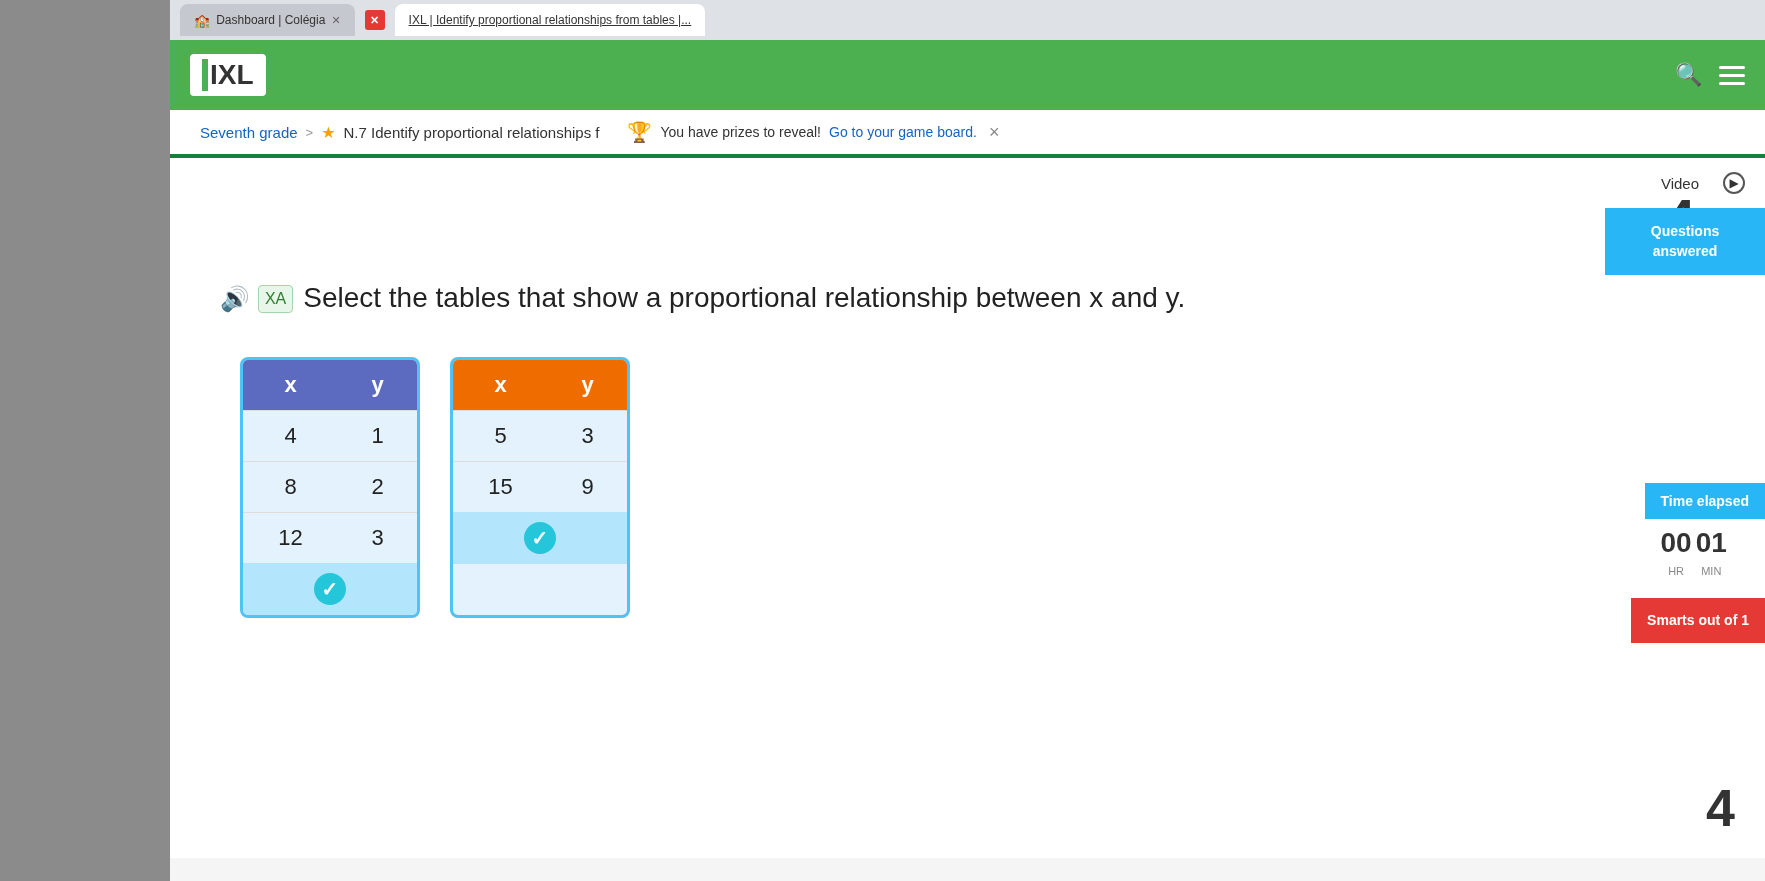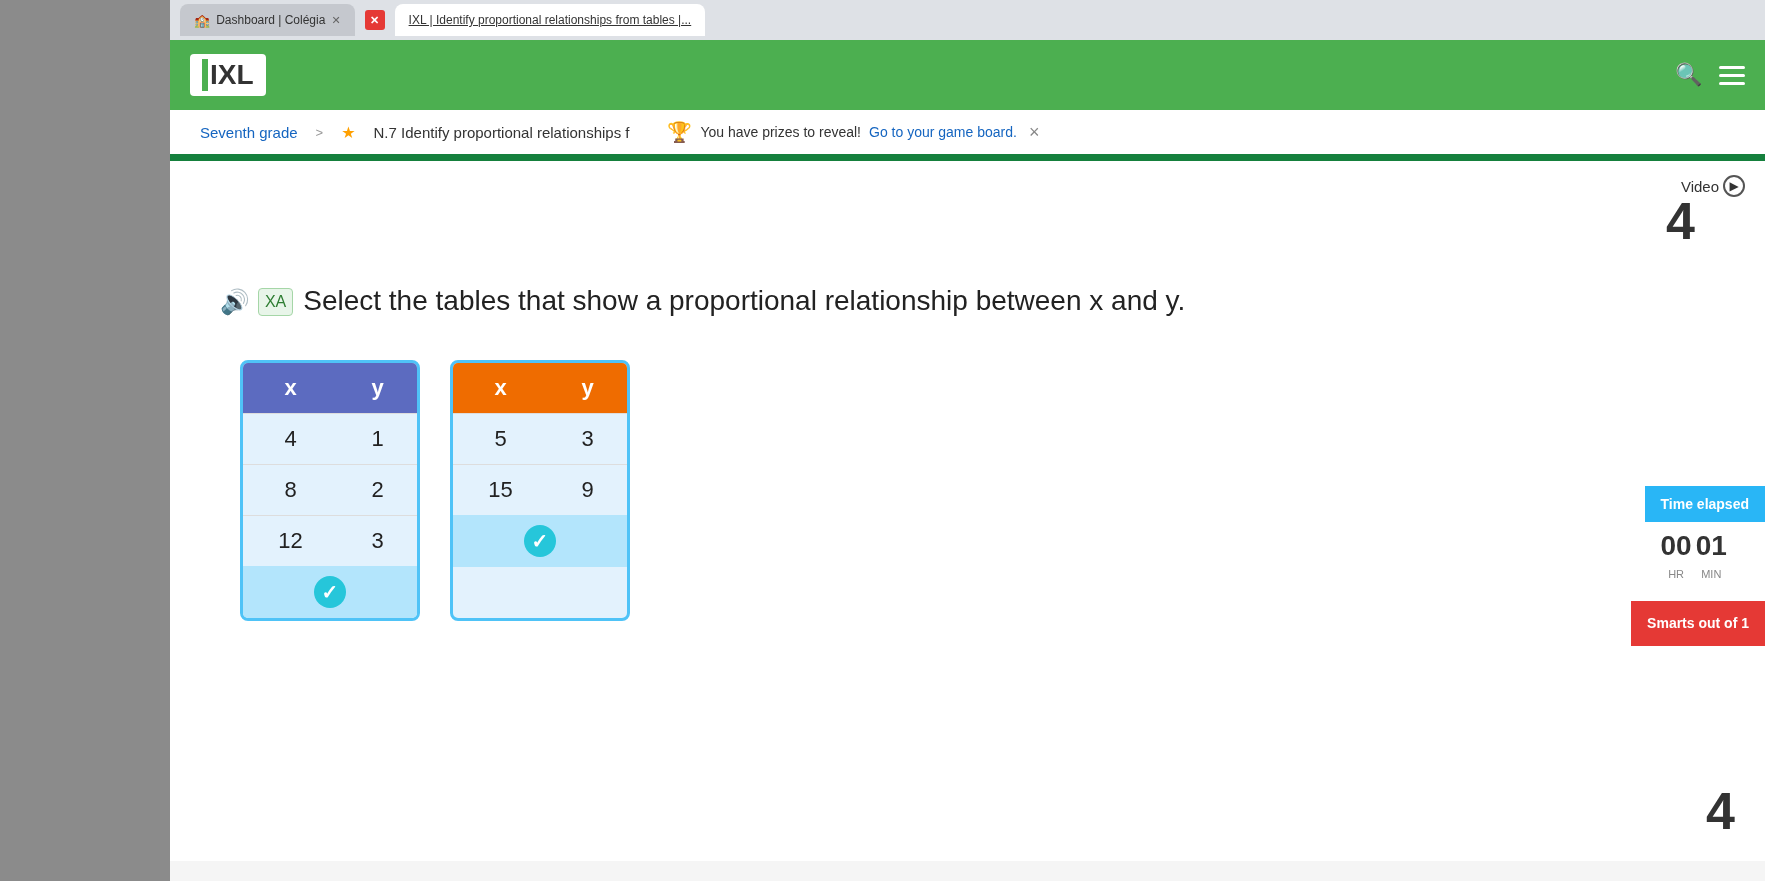--- a/index.html
+++ b/index.html
@@ -96,24 +96,24 @@
       background: #fff;
       border-radius: 2px;
     }
 
     
     .breadcrumb {
       background: #fff;
       padding: 10px 30px;
       display: flex;
       align-items: center;
-      gap: 18px;
+      gap: 8px;
       font-size: 15px;
       color: #444;
-      border-bottom: 7px solid #15803d;
+      border-bottom: 4px solid #15803d;
     }
     .breadcrumb-link {
       color: #1565c0;
       text-decoration: none;
       font-size: 15px;
     }
     .breadcrumb-chevron {
       color: #999;
       font-size: 13px;
     }
@@ -162,21 +162,21 @@
       top: 0;
       width: 160px;
       display: flex;
       flex-direction: column;
       gap: 0;
     }
 
     .video-btn {
       display: flex;
       align-items: center;
-      gap: 4px;
+      gap: 24px;
       padding: 14px 20px;
       font-size: 15px;
       color: #333;
       cursor: pointer;
       justify-content: flex-end;
     }
 
     .questions-box {
       background: #29b6f6;
       color: #fff;
@@ -413,20 +413,23 @@
   </div>
 </div>
 
 <div class="main-content" style="margin-left:170px; width:calc(100% - 170px);">
 
   <div class="right-panel">
     <div class="video-btn">
       <span>Video</span>
       <span style="width:22px;height:22px;border-radius:50%;border:2px solid #555;display:flex;align-items:center;justify-content:center;font-size:12px;">▶</span>
     </div>
+    <div class="questions-box">
+      <span>Questions<br>answered</span>
+    </div>
   </div>
 
   <div class="questions-number">4</div>
 
   <div class="question-area">
     <div class="question-prompt">
       <div class="prompt-icons">
         <span class="audio-icon">🔊</span>
         <span class="translate-icon">
           <span>XA</span>

